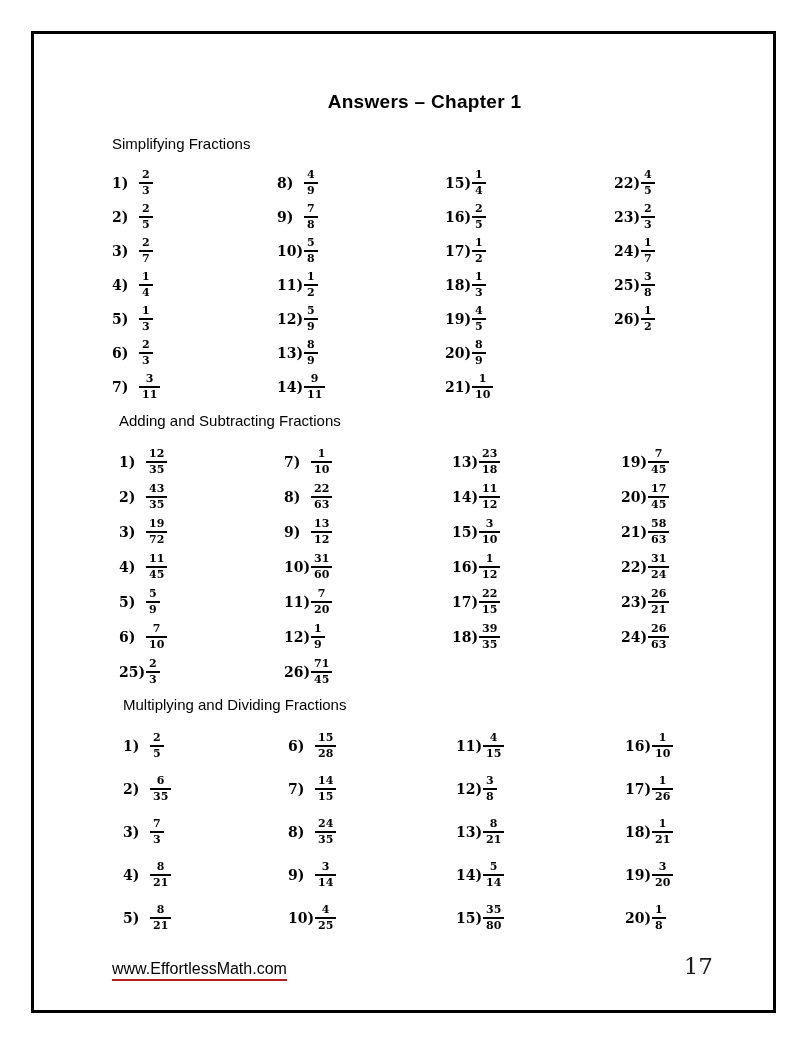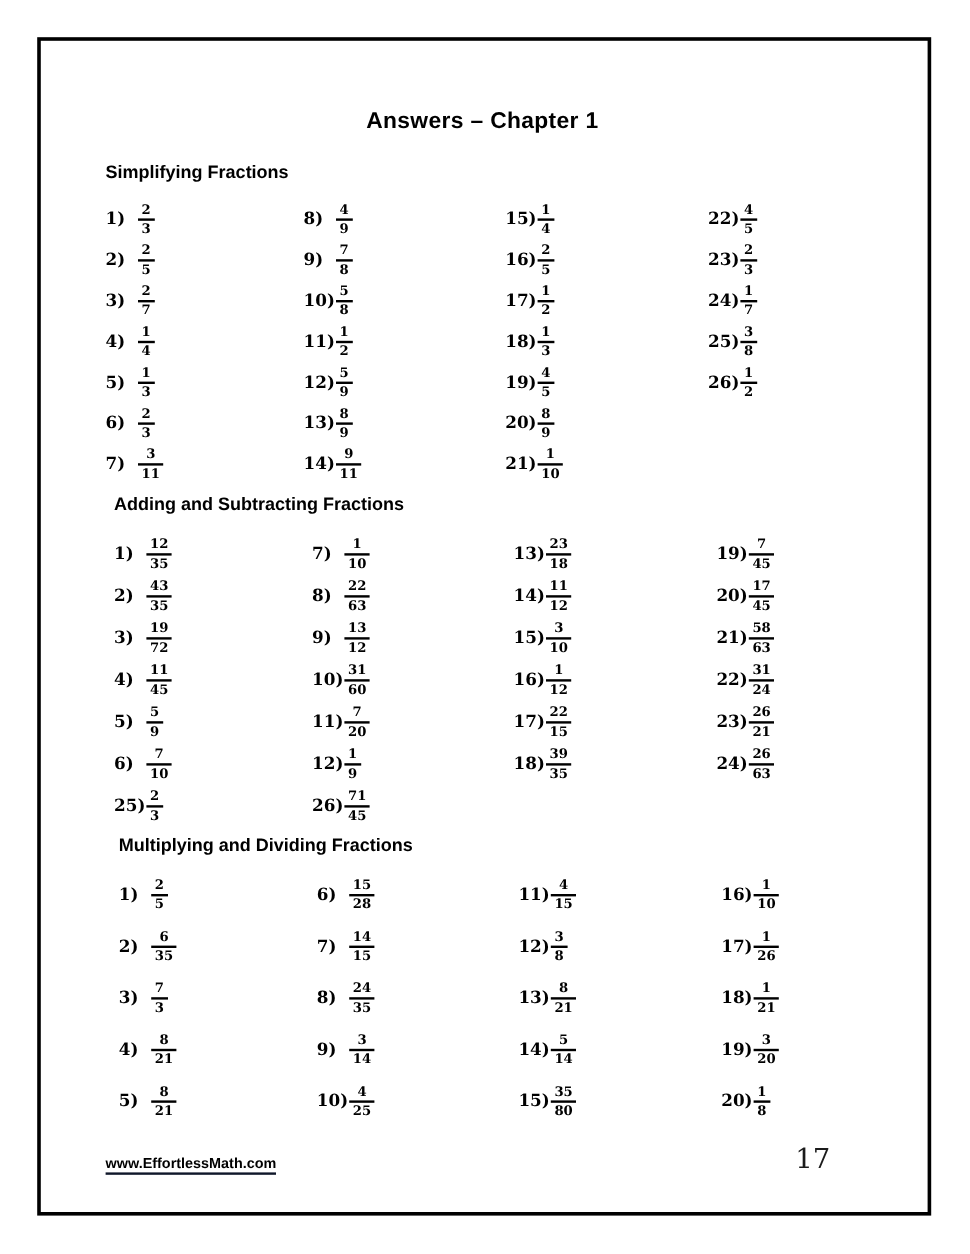--- a/index.html
+++ b/index.html
@@ -10,34 +10,34 @@
     font-family: "Liberation Sans", sans-serif;
     color: #000;
     overflow: hidden;
   }
   .page {
     position: absolute; left: 31px; top: 31px;
     width: 739px; height: 976px;
     border: 3px solid #000;
     background: #fff;
   }
-  .content { padding: 56px 57px 0 54px; }
+  .content { padding: 56px 36px 0 54px; margin-left: 24px; }
 
   .page-title {
     text-align: center;
     font-family: "Liberation Sans", sans-serif;
     font-weight: bold;
     font-size: 19px;
     letter-spacing: 0.3px;
     line-height: 23px;
   }
 
   .answers-section .section-heading {
     font-family: "Liberation Sans", sans-serif;
-    font-weight: bold;
+    font-weight: normal;
     font-size: 15px;
     line-height: 20px;
   }
   .s0 { margin-top: 21px; }
   .s1 { margin-top: 7px;  padding-left: 7px; }
   .s2 { margin-top: 6px;  padding-left: 11px; }
 
   .grid {
     display: grid;
     grid-template-columns: 165px 168px 169px auto;
@@ -74,23 +74,23 @@
 
   .footer {
     margin-top: 14px;
     display: flex;
     justify-content: space-between;
     align-items: baseline;
     padding-right: 24px;
   }
   .website {
     font-family: "Liberation Sans", sans-serif;
-    font-weight: bold;
-    font-size: 12px;
-    border-bottom: 2px solid #0f172a;
+    font-weight: normal;
+    font-size: 16px;
+    border-bottom: 2px solid #b91c1c;
     padding-bottom: 1px;
     cursor: pointer;
   }
   .page-number {
     font-family: "DejaVu Serif", serif;
     font-weight: normal;
     font-size: 23px;
     color: #1b1b1b;
   }
 </style>

